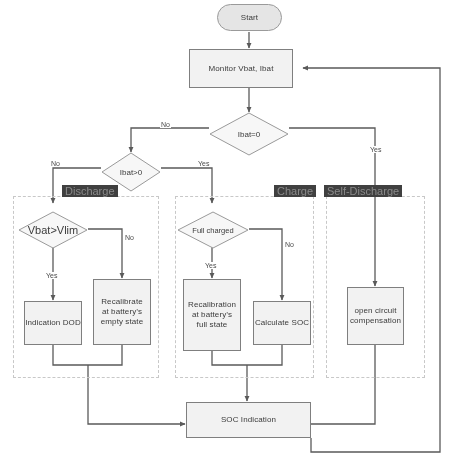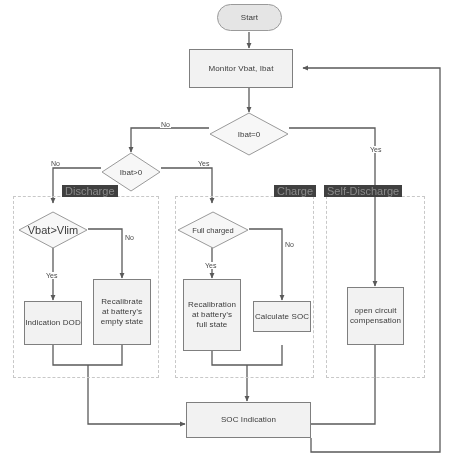--- a/index.html
+++ b/index.html
@@ -92,21 +92,21 @@
   </div>
 
   <div class="node proc" style="left:93px;top:279px;width:58px;height:66px;padding:0 3px;">
     <span>Recalibrate at battery’s empty state</span>
   </div>
 
   <div class="node proc" style="left:183px;top:279px;width:58px;height:72px;padding:0 19px;">
     <span>Recalibration at battery’s full state</span>
   </div>
 
-  <div class="node proc" style="left:253px;top:301px;width:58px;height:31px;">
+  <div class="node proc" style="left:253px;top:301px;width:58px;height:44px;">
     <span>Calculate SOC</span>
   </div>
 
   <div class="node proc" style="left:347px;top:287px;width:57px;height:58px;padding:1px 3px;">
     <span>open circuit compensation</span>
   </div>
 
   <div class="node proc" style="left:186px;top:402px;width:125px;height:36px;">
     <span>SOC Indication</span>
   </div>

